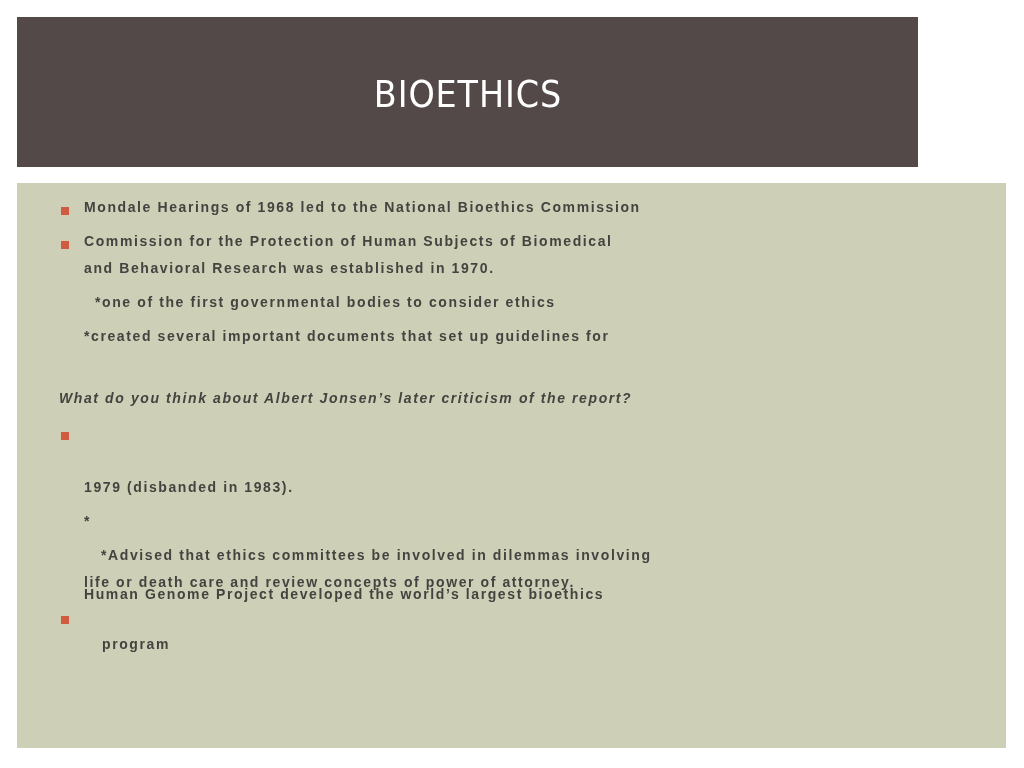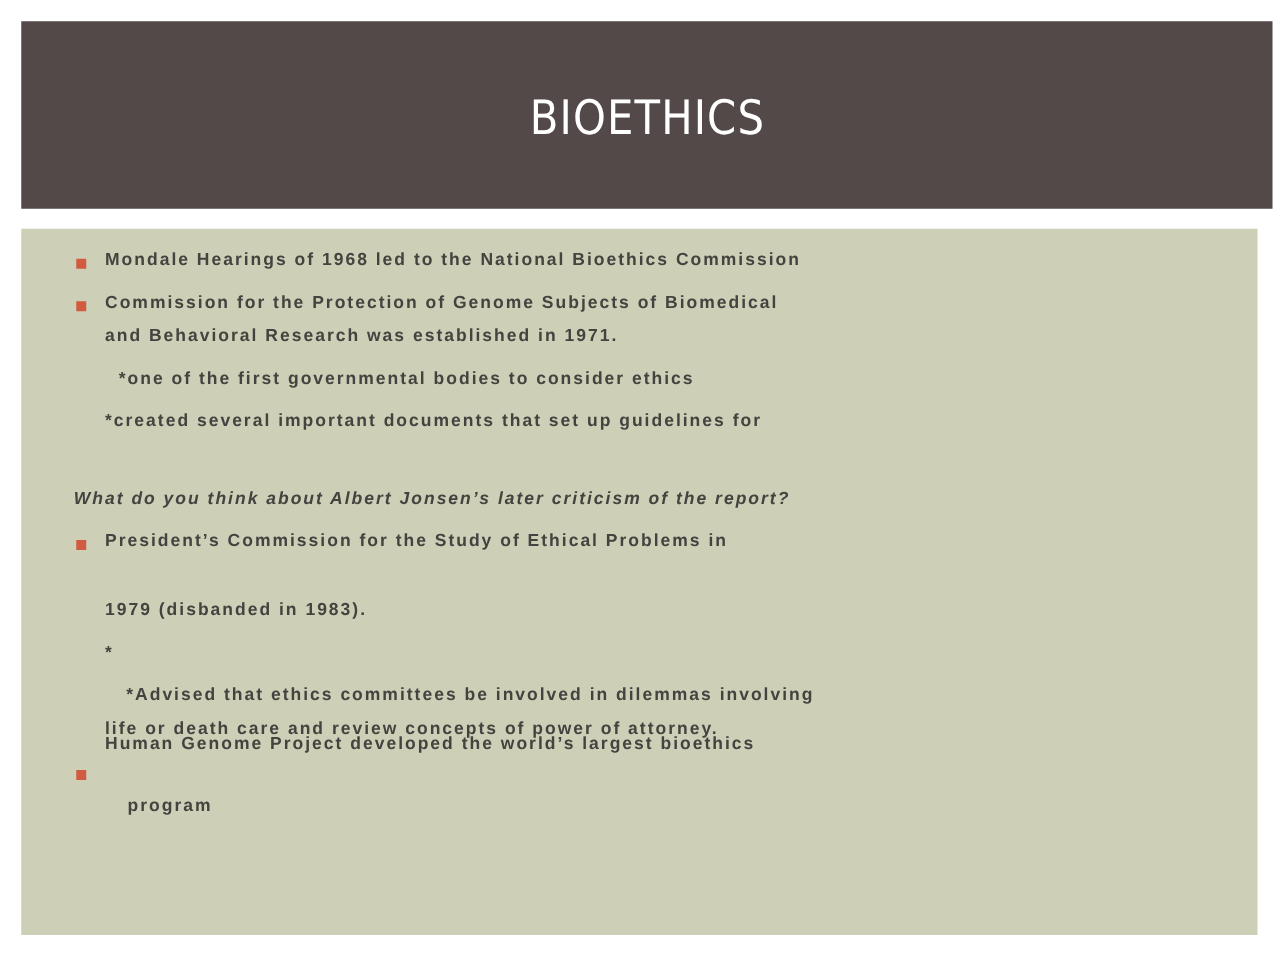--- a/index.html
+++ b/index.html
@@ -2,21 +2,21 @@
 <html><head>
 <meta charset="utf-8">
 <style>
   html, body { margin: 0; padding: 0; }
   body {
     width: 1024px; height: 768px; background: #ffffff;
     position: relative; overflow: hidden;
     font-family: "Liberation Sans", "DejaVu Sans", sans-serif;
   }
   .title-band {
-    position: absolute; left: 17px; top: 17px; width: 1001px; height: 150px;
+    position: absolute; left: 17px; top: 17px; width: 901px; height: 150px;
     background: #524948;
     display: flex; align-items: center; justify-content: center;
   }
   .title-text {
     color: #ffffff; font-size: 38px; letter-spacing: 1px;
     font-family: "DejaVu Sans", sans-serif; font-weight: normal;
     transform: scaleX(0.88);
     margin-top: 4px;
   }
   .content-panel {
@@ -42,25 +42,24 @@
 </div>
 
 <div class="content-panel">
 
   <div class="bullet" style="left:44px; top:24px;"></div>
   <div class="bullet" style="left:44px; top:58px;"></div>
   <div class="bullet" style="left:44px; top:249px;"></div>
   <div class="bullet" style="left:44px; top:433px;"></div>
 
   <div class="line" style="left:67px; top:16px;">Mondale Hearings of 1968 led to the National Bioethics Commission</div>
-  <div class="line" style="left:67px; top:50px;">Commission for the Protection of Genome Subjects of Biomedical</div>
-  <div class="line" style="left:67px; top:77px;">and Behavioral Research was established in 1971.</div>
+  <div class="line" style="left:67px; top:50px;">Commission for the Protection of Human Subjects of Biomedical</div>
+  <div class="line" style="left:67px; top:77px;">and Behavioral Research was established in 1970.</div>
   <div class="line" style="left:67px; top:111px;margin-left:11px;">*one of the first governmental bodies to consider ethics</div>
   <div class="line" style="left:67px; top:145px;">*created several important documents that set up guidelines for</div>
   <div class="line" style="left:42px; top:207px;font-style:italic;">What do you think about Albert Jonsen’s later criticism of the report?</div>
-  <div class="line" style="left:67px; top:241px;">President’s Commission for the Study of Ethical Problems in</div>
   <div class="line" style="left:67px; top:296px;">1979 (disbanded in 1983).</div>
   <div class="line" style="left:67px; top:330px;">*</div>
   <div class="line" style="left:84px; top:364px;">*Advised that ethics committees be involved in dilemmas involving</div>
   <div class="line" style="left:67px; top:391px;">life or death care and review concepts of power of attorney.</div>
   <div class="line" style="left:67px; top:403px;">Human Genome Project developed the world’s largest bioethics</div>
   <div class="line" style="left:85px; top:453px;text-align:right;">program</div>
 </div>
 
 </body></html>

